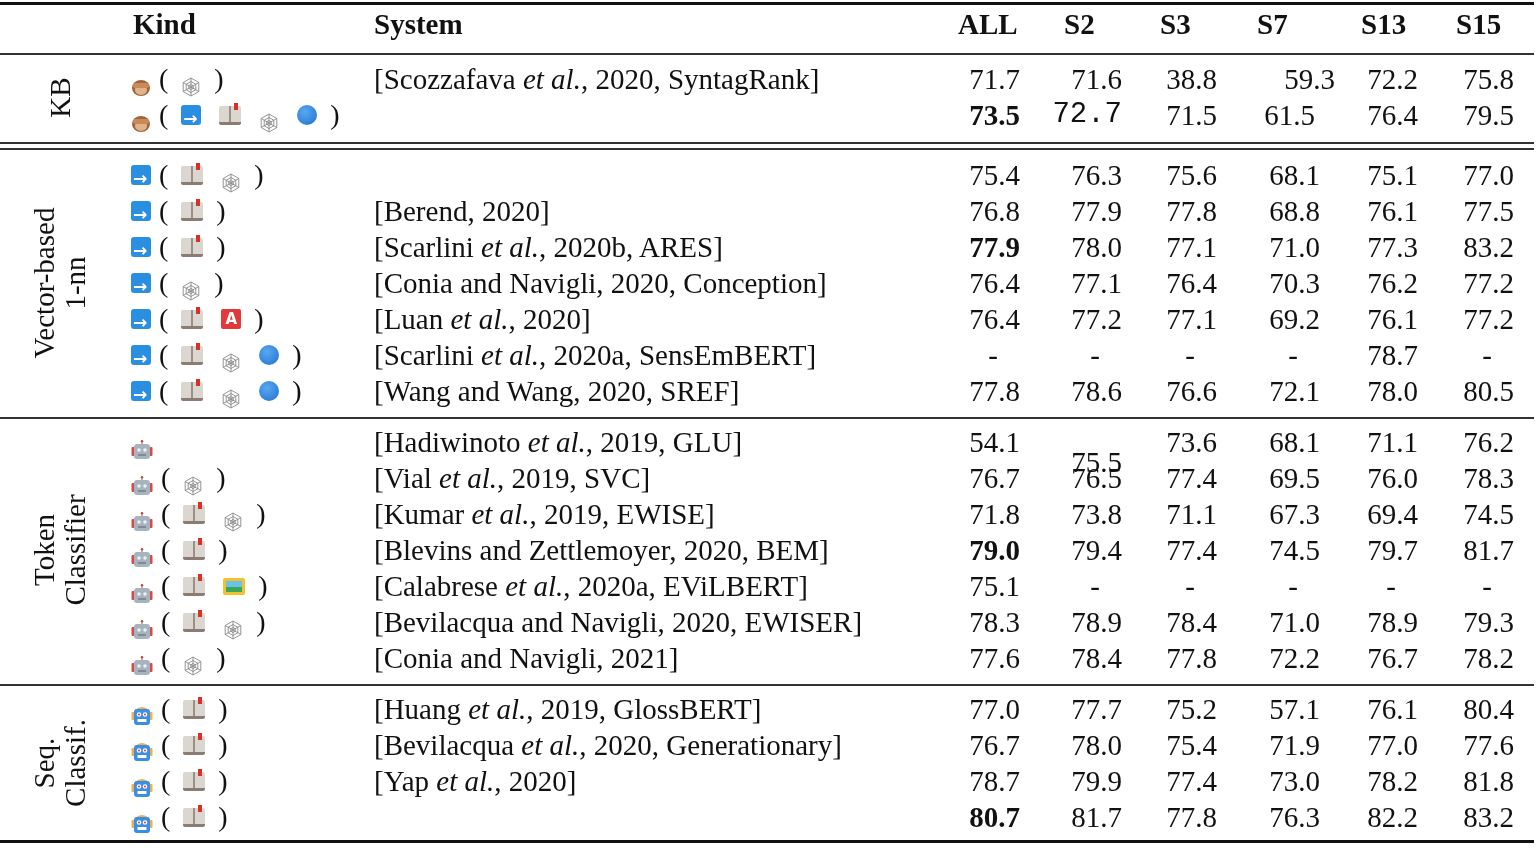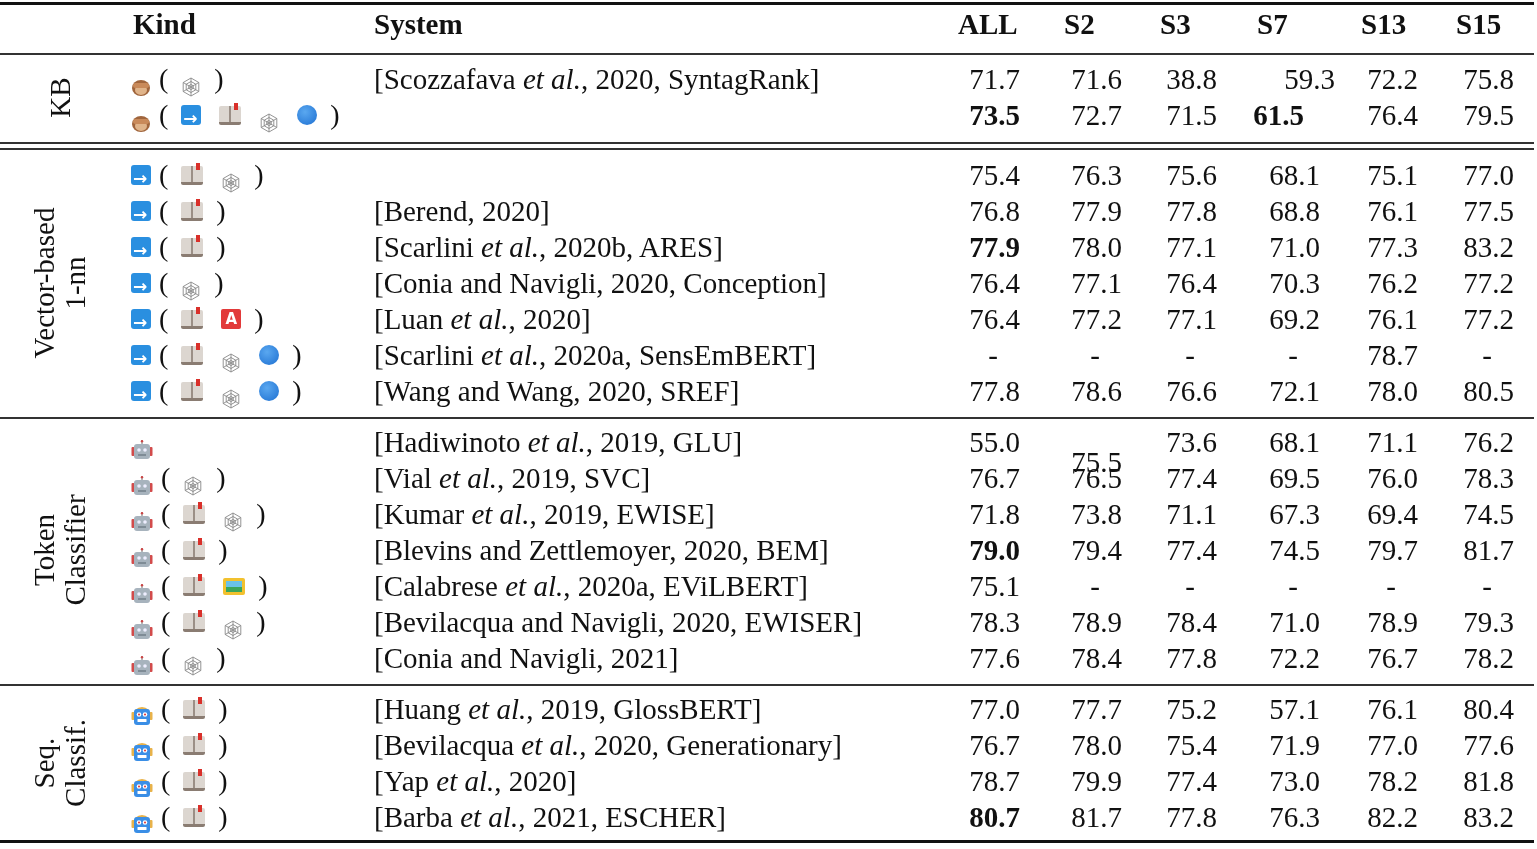--- a/index.html
+++ b/index.html
@@ -109,23 +109,23 @@
               <polygon points="10,4.5 14.8,7.2 14.8,12.8 10,15.5 5.2,12.8 5.2,7.2"></polygon>
               <polygon points="10,7.5 12.2,8.7 12.2,11.3 10,12.5 7.8,11.3 7.8,8.7"></polygon>
               <line x1="10" y1="1" x2="10" y2="19"></line>
               <line x1="2.2" y1="5.5" x2="17.8" y2="14.5"></line>
               <line x1="17.8" y1="5.5" x2="2.2" y2="14.5"></line>
             </svg></span>
           <span class="ic globe" style="margin: 0px 5px;"></span>
           <span class="paren">)</span>
         </div>
         <div class="cell num bold" style="right: 517px;">73.5</div>
-        <div class="cell num" style="right: 415px;">72.7</div>
+        <div class="cell num" style="right: 415px; font-family: Liberation Mono, monospace;">72.7</div>
         <div class="cell num" style="right: 320px;">71.5</div>
-        <div class="cell num" style="right: 233px; font-weight: bold;">61.5</div>
+        <div class="cell num" style="right: 222px;">61.5</div>
         <div class="cell num" style="right: 119px;">76.4</div>
         <div class="cell num" style="right: 23px;">79.5</div>
       </div>
       <div class="rule thin" style="top: 142px;"></div>
       <div class="rule thin" style="top: 148px;"></div>
       <div class="group-label" style="top: 157px; height: 252px;">
         <div class="rot">
           <div>Vector-based</div>
           <div>1-nn</div>
         </div>
@@ -282,21 +282,21 @@
               <circle cx="11" cy="1.2" r="1.2" fill="#c44"></circle>
               <rect x="0.5" y="7" width="3" height="9" rx="1" fill="#d24b4b"></rect>
               <rect x="18.5" y="7" width="3" height="9" rx="1" fill="#d24b4b"></rect>
               <rect x="3" y="4" width="16" height="15" rx="3" fill="#a7b3bd"></rect>
               <circle cx="8" cy="10" r="1.8" fill="#eef"></circle>
               <circle cx="14" cy="10" r="1.8" fill="#eef"></circle>
               <rect x="7" y="14" width="8" height="2" fill="#7f8c96"></rect>
             </svg></span>
         </div>
         <div class="cell" style="left: 374px;"><span>[Hadiwinoto </span><i>et al.</i><span>, 2019, GLU]</span></div>
-        <div class="cell num" style="right: 517px;">55.0</div>
+        <div class="cell num" style="right: 517px;">54.1</div>
         <div class="cell num" style="right: 415px; margin-top: 20px;">75.5</div>
         <div class="cell num" style="right: 320px; margin-left: 12px;">73.6</div>
         <div class="cell num" style="right: 217px;">68.1</div>
         <div class="cell num" style="right: 119px;">71.1</div>
         <div class="cell num" style="right: 23px;">76.2</div>
       </div>
       <div class="row" style="top: 460px;">
         <div class="cell kind">
           <span class="ic robot"><svg width="22" height="20" viewBox="0 0 22 20">
               <line x1="11" y1="0" x2="11" y2="4" stroke="#888" stroke-width="1.2"></line>
@@ -563,21 +563,20 @@
               <circle cx="8" cy="10.5" r="2.3" fill="#fff"></circle>
               <circle cx="14" cy="10.5" r="2.3" fill="#fff"></circle>
               <circle cx="8" cy="10.5" r="1" fill="#d33"></circle>
               <circle cx="14" cy="10.5" r="1" fill="#d33"></circle>
               <rect x="6.5" y="15" width="9" height="3" rx="0.5" fill="#fff"></rect>
             </svg></span>
           <span class="paren">(</span>
           <span class="ic book" style="margin: 0px 5px;"></span>
           <span class="paren">)</span>
         </div>
-        <div class="cell" style="left: 374px;"><span>[Barba </span><i>et al.</i><span>, 2021, ESCHER]</span></div>
         <div class="cell num bold" style="right: 517px;">80.7</div>
         <div class="cell num" style="right: 415px;">81.7</div>
         <div class="cell num" style="right: 320px;">77.8</div>
         <div class="cell num" style="right: 217px;">76.3</div>
         <div class="cell num" style="right: 119px;">82.2</div>
         <div class="cell num" style="right: 23px;">83.2</div>
       </div>
       <div class="rule thick" style="top: 840px;"></div>
     </div>
 </div>

